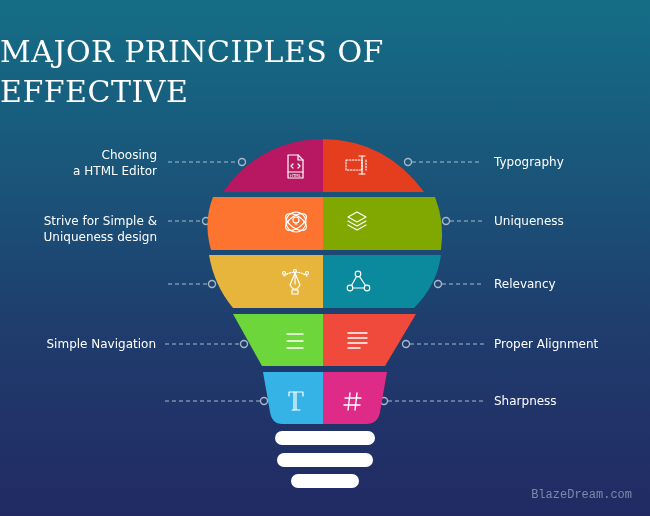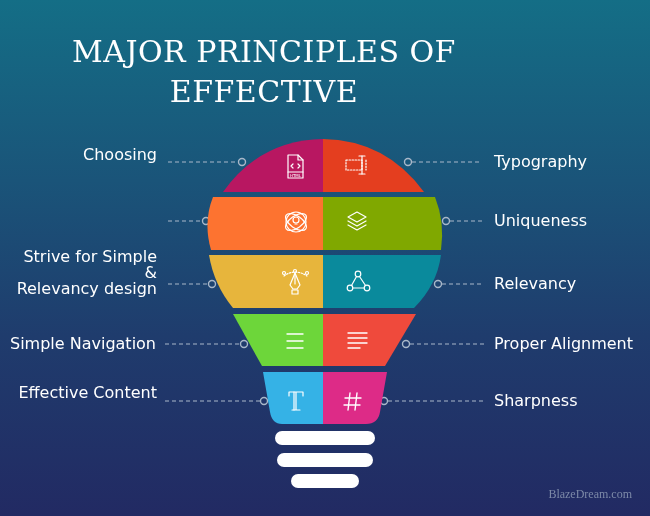--- a/index.html
+++ b/index.html
@@ -3,32 +3,32 @@
 <meta charset="utf-8">
 <style>
   html, body { margin:0; padding:0; }
   body {
     width:650px; height:516px; overflow:hidden; position:relative;
     background: linear-gradient(180deg, #146e86 0%, #1a5479 35%, #1f3c6d 65%, #222a63 100%);
     font-family: "DejaVu Sans", sans-serif;
     color:#fff;
   }
   .title {
-    position:absolute; left:0; top:32px; width:528px; text-align:center;
+    position:absolute; left:0; top:32px; width:528px; text-align:left;
     font-family: "DejaVu Serif", serif; font-size:30px; line-height:40px;
     letter-spacing:0.5px; font-weight:normal;
   }
   svg.bulb { position:absolute; left:0; top:0; }
   .lbl {
-    position:absolute; font-size:16px; line-height:16px; color:#fff;
+    position:absolute; font-size:12px; line-height:16px; color:#fff;
   }
   .lbl.left { text-align:right; width:150px; }
   .lbl.right { text-align:left; width:160px; }
   .watermark {
-    position:absolute; right:18px; bottom:14px; font-family:Liberation Serif, serif;
+    position:absolute; right:18px; bottom:14px; font-family:Liberation Mono, monospace;
     font-size:12px; color:#7d8aa8;text-align:center;
   }
 </style>
 </head>
 <body>
 
 <div class="title">
   <div>MAJOR PRINCIPLES OF EFFECTIVE</div>
 </div>
 
@@ -152,32 +152,32 @@
       <line x1="350" y1="393" x2="348" y2="410"></line>
       <line x1="357" y1="393" x2="355" y2="410"></line>
       <line x1="345" y1="398" x2="361" y2="398"></line>
       <line x1="344" y1="405" x2="360" y2="405"></line>
     </g>
   </g>
 </svg>
 
 <div class="lbl left" style="left:7px; top:147px;">
   <div>Choosing</div>
+  <div>a HTML Editor</div>
 </div>
-<div class="lbl left" style="left:7px; top:213px;margin-top:36px;">
+<div class="lbl left" style="left:7px; top:213px;">
   <div>Strive for Simple &amp;</div>
-  <div>Relevancy design</div>
+  <div>Uniqueness design</div>
 </div>
 <div class="lbl left" style="left:7px; top:276px;">
 </div>
 <div class="lbl left" style="left:6px; top:336px;">
   <div>Simple Navigation</div>
 </div>
 <div class="lbl left" style="left:7px; top:385px;">
-  <div>Effective Content</div>
 </div>
 
 <div class="lbl right" style="left:494px; top:154px;">Typography</div>
 <div class="lbl right" style="left:494px; top:213px;">Uniqueness</div>
 <div class="lbl right" style="left:494px; top:276px;">Relevancy</div>
 <div class="lbl right" style="left:494px; top:336px;">Proper Alignment</div>
 <div class="lbl right" style="left:494px; top:393px;">Sharpness</div>
 
 <div class="watermark">BlazeDream.com</div>
 

